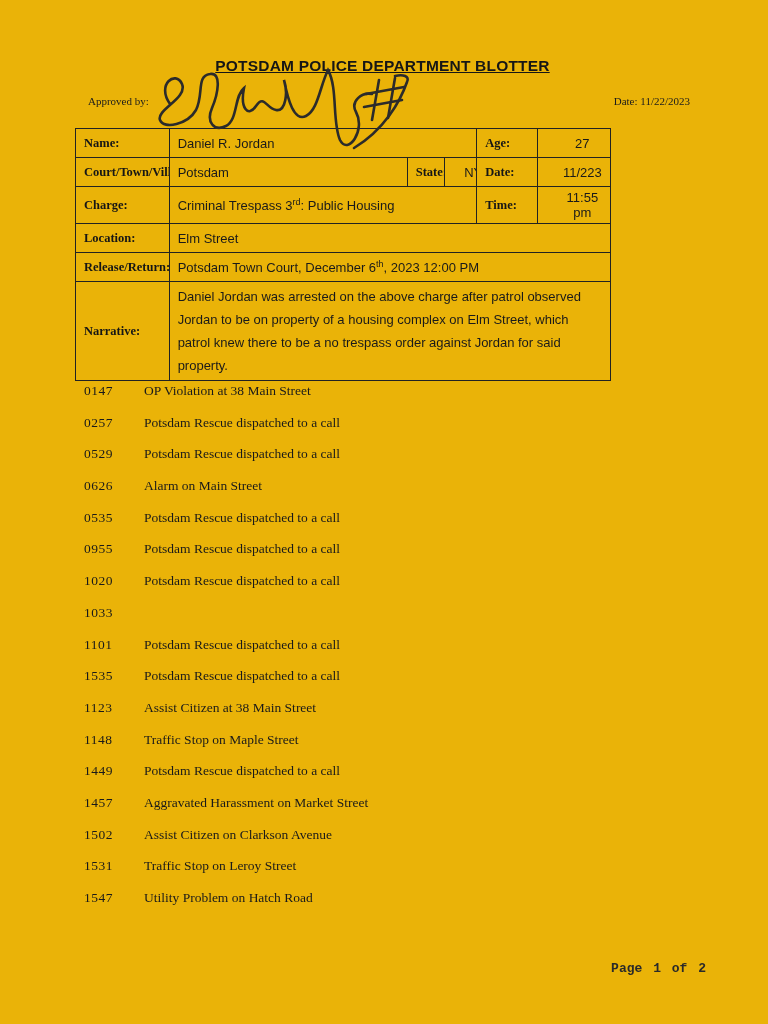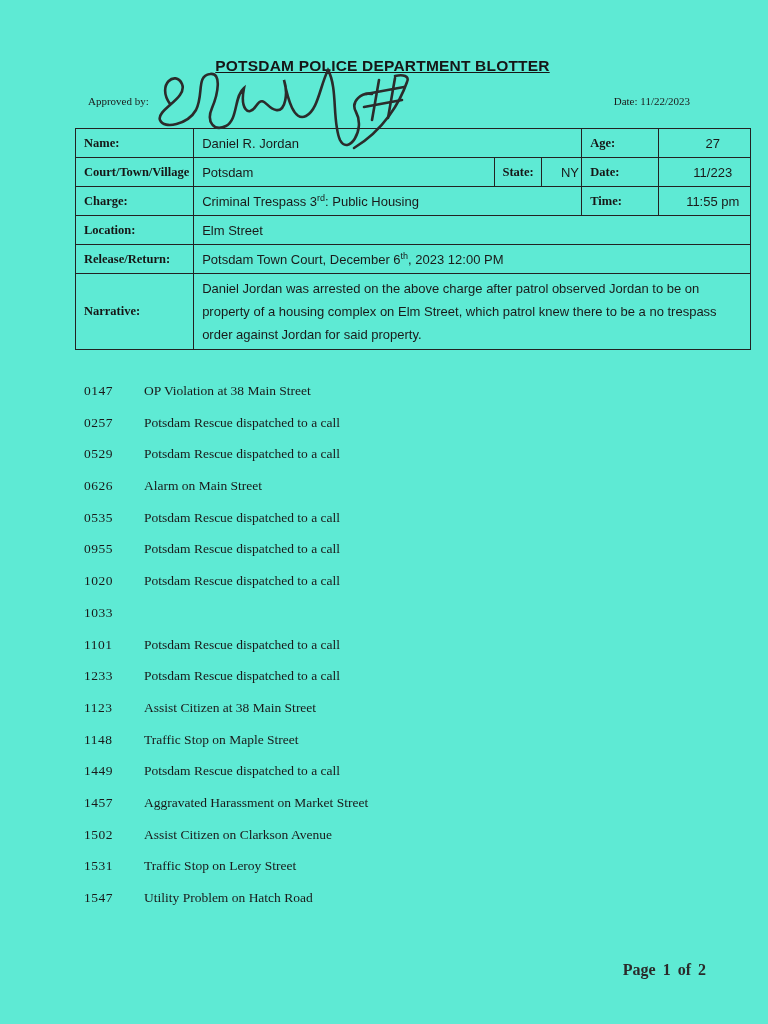--- a/index.html
+++ b/index.html
@@ -2,21 +2,21 @@
 <html><head>
 <meta charset="utf-8">
 <style>
   * { margin: 0; padding: 0; box-sizing: border-box; }
   html, body { background: #e8e8e8; }
   .page {
     position: relative;
     width: 768px;
     height: 1024px;
     margin: 0 auto;
-    background: #5eead4;
+    background: #eab308;
     color: #1c1c1c;
     font-family: "Liberation Serif", serif;
     overflow: hidden;
   }
   .doc-title {
     position: absolute;
     top: 57px;
     left: 75px;
     width: 615px;
     text-align: center;
@@ -43,21 +43,21 @@
     top: 64px;
     width: 262px;
     height: 92px;
     z-index: 5;
     pointer-events: none;
   }
   table.arrest {
     position: absolute;
     left: 75px;
     top: 128px;
-    width: 676px;
+    width: 536px;
     border-collapse: collapse;
     table-layout: fixed;
   }
   table.arrest td {
     border: 1.6px solid #222222;
     padding: 3px 8px;
     vertical-align: middle;
     overflow: hidden;
   }
   table.arrest tr { height: 29px; }
@@ -94,22 +94,22 @@
   .log-time {
     width: 42px;
     flex: 0 0 42px;
     letter-spacing: 0.5px;
   }
   .log-desc { margin-left: 18px; }
   .page-footer {
     position: absolute;
     top: 961px;
     right: 62px;
-    font-family: Liberation Serif, serif;
-    font-size: 16px;
+    font-family: Liberation Mono, monospace;
+    font-size: 13px;
     font-weight: 600;
     color: #2a2a2a;
   }
   .page-footer .num { font-weight: 800; }
   .page-footer span { margin-left: 3px; }
   .page-footer span:first-child { margin-left: 0; }
 </style>
 </head>
 <body>
 
@@ -214,21 +214,21 @@
     <div class="log-row">
       <span class="log-time">1033</span>
     </div>
 
     <div class="log-row">
       <span class="log-time">1101</span>
       <span class="log-desc">Potsdam Rescue dispatched to a call</span>
     </div>
 
     <div class="log-row">
-      <span class="log-time">1233</span>
+      <span class="log-time">1535</span>
       <span class="log-desc">Potsdam Rescue dispatched to a call</span>
     </div>
 
     <div class="log-row">
       <span class="log-time">1123</span>
       <span class="log-desc">Assist Citizen at 38 Main Street</span>
     </div>
 
     <div class="log-row">
       <span class="log-time">1148</span>

